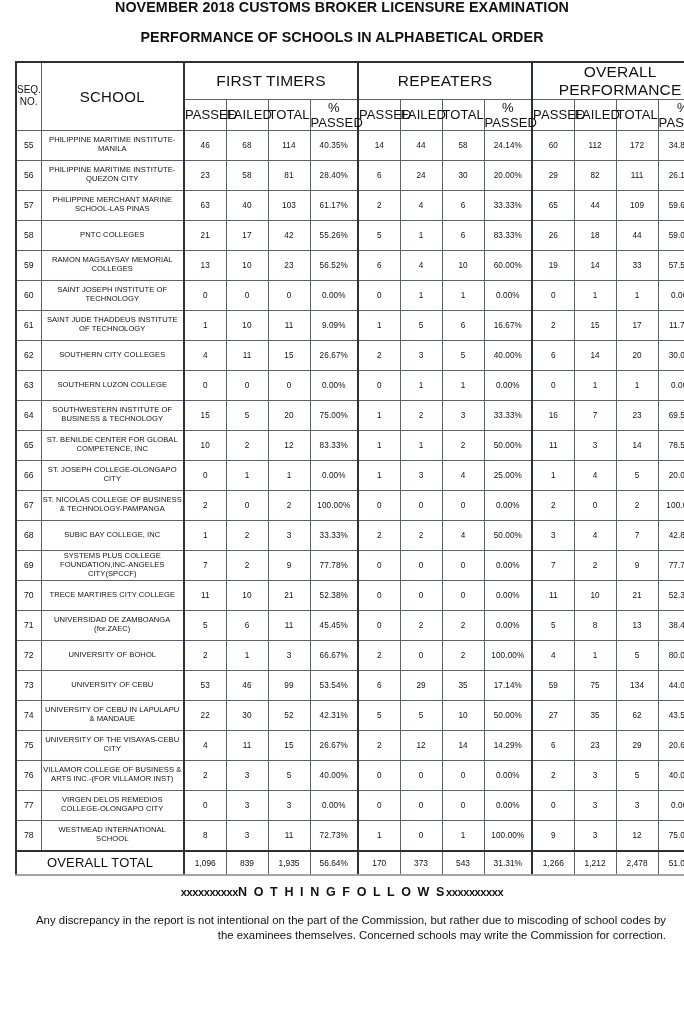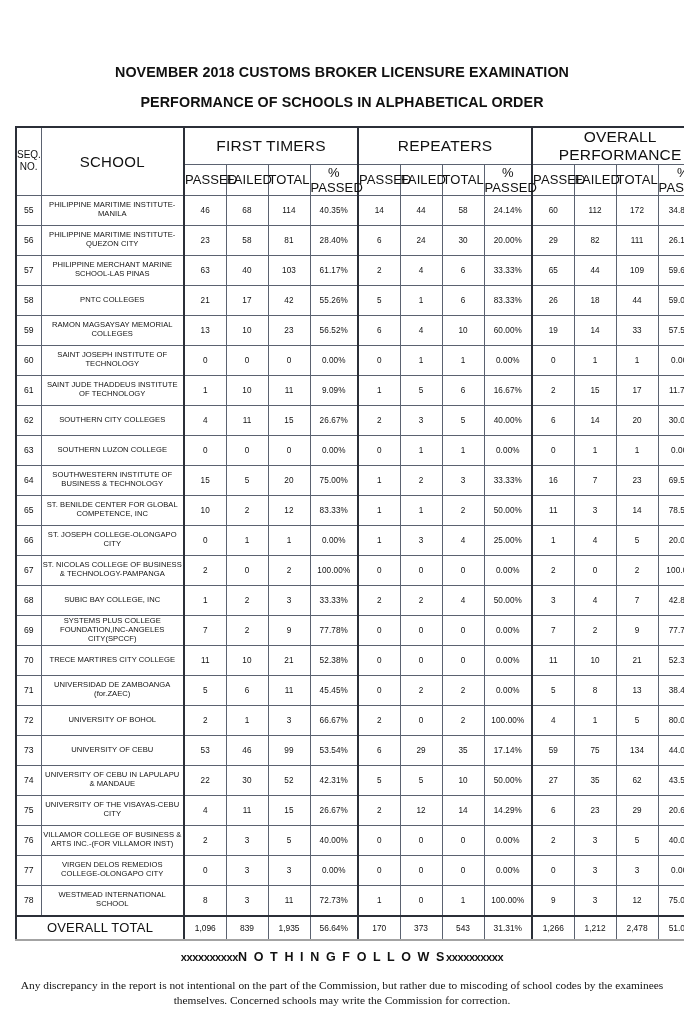--- a/index.html
+++ b/index.html
@@ -16,23 +16,21 @@
     overflow: hidden;
   }
   .page {
     width: 684px;
     height: 1024px;
     box-sizing: border-box;
     padding: 0;
     position: relative;
   }
   .title-block {
-    padding-top: 18px;
-    text-align: center;
-    margin-top: 47px;
+    text-align: center;
   }
   .title-line {
     font-size: 14.3px;
     font-weight: bold;
     letter-spacing: 0.1px;
     line-height: 1.0;
     margin: 0;
   }
   .title-line.second {
     margin-top: 16px;
@@ -142,22 +140,21 @@
     letter-spacing: -0.4px;
   }
   .nothing-follows .nf {
     letter-spacing: 1.6px;
   }
 
   .disclaimer {
     margin: 14px 18px 0 18px;
     font-size: 11.4px;
     line-height: 1.35;
-    text-align: center;
-    font-family: Liberation Serif, serif;
+    text-align: right;
   }
 
   .page-footer {
     position: absolute;
     left: 0;
     right: 0;
     top: 1034px;
     text-align: center;
     font-size: 12px;
     font-weight: bold;

